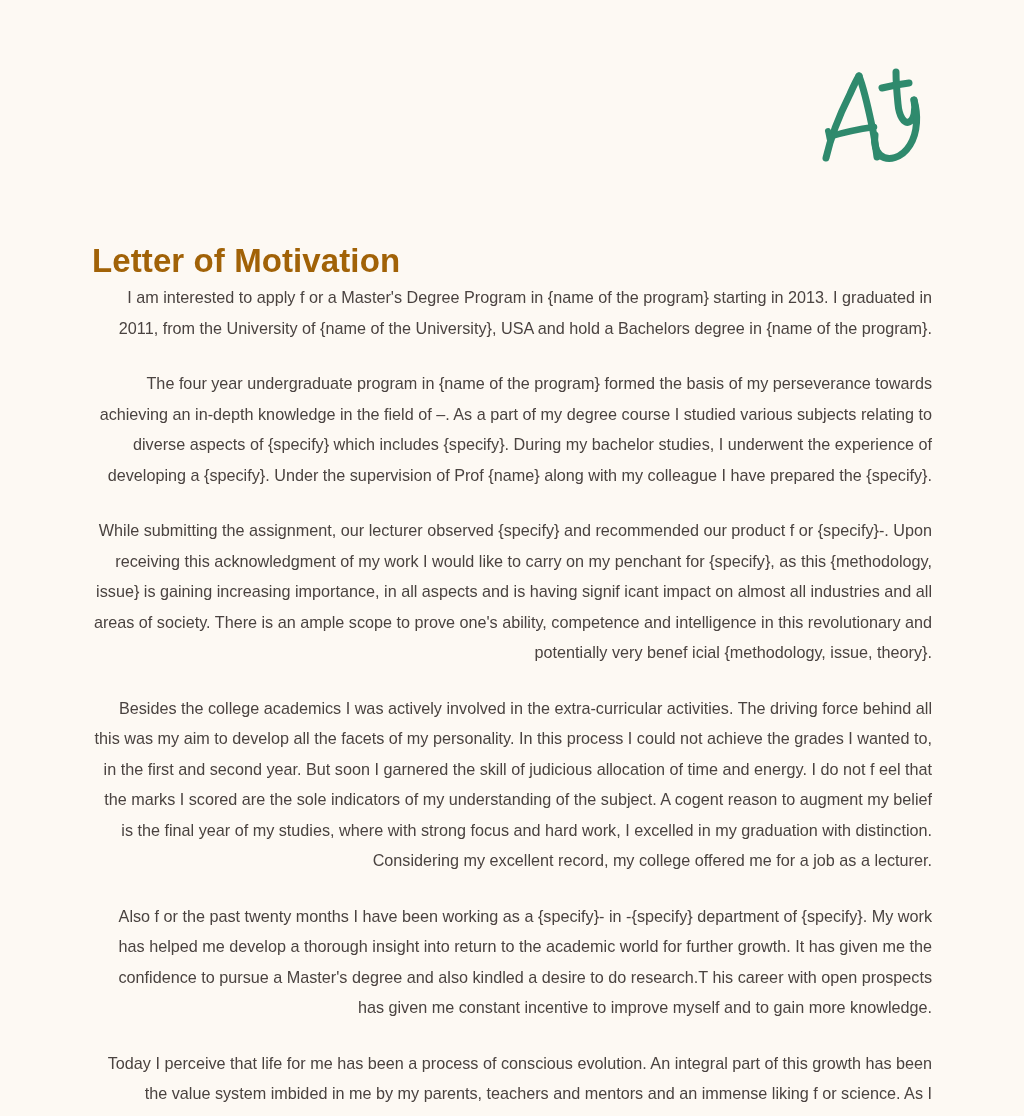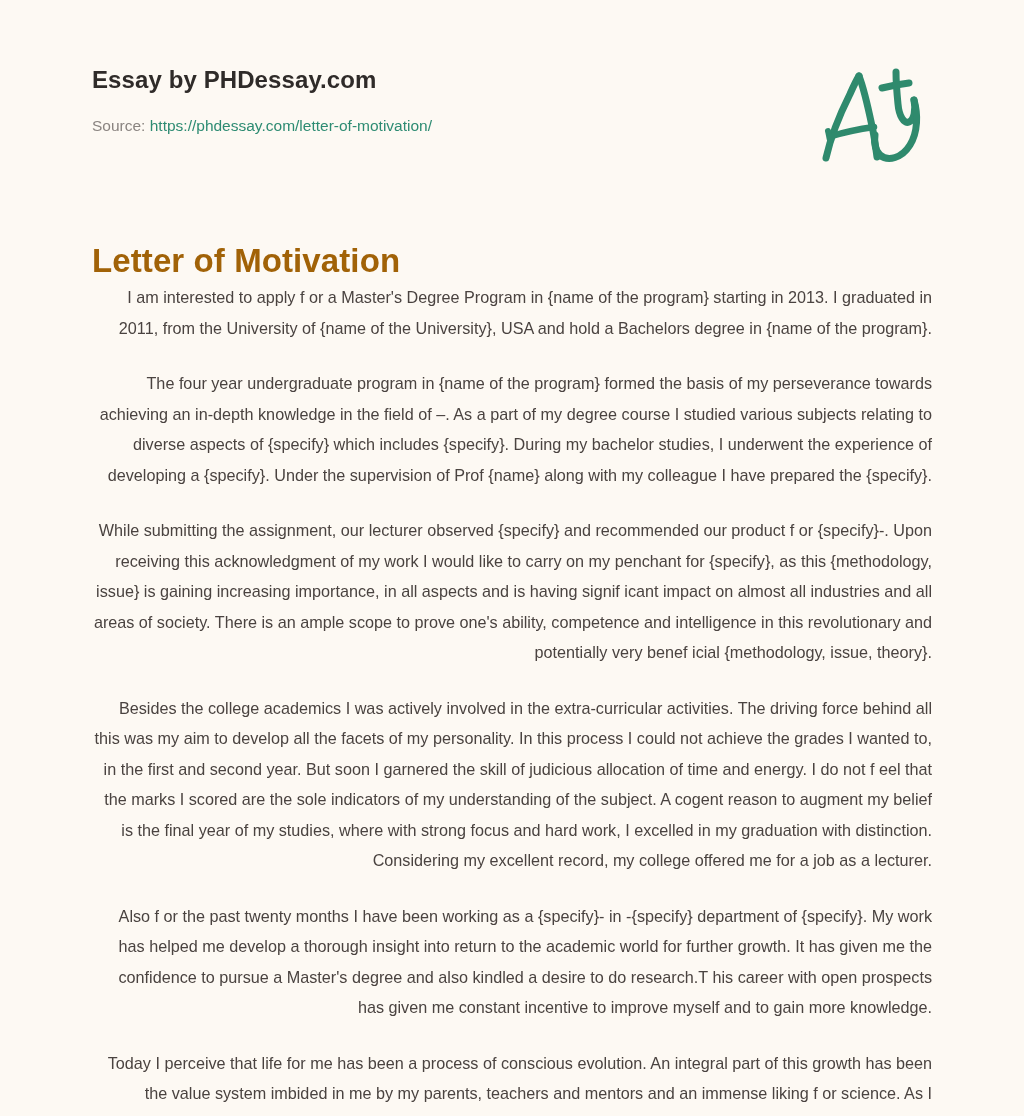--- a/index.html
+++ b/index.html
@@ -94,27 +94,20 @@
   }
   .article p:last-child {
     margin-bottom: 0;
   }
 </style>
 </head>
 <body>
 
 <div class="page">
 
-  <div class="header">
-    <div class="brand-line">Essay by PHDessay.com</div>
-    <div class="source-line">
-      <span class="source-label">Source:</span>
-      <a class="source-url" href="#">https://phdessay.com/letter-of-motivation/</a>
-    </div>
-  </div>
 
   <div class="logo">
     <svg viewBox="0 0 118 108" xmlns="http://www.w3.org/2000/svg" fill="none" stroke="#2f8a6d" stroke-linecap="round" stroke-linejoin="round">
 
       <path d="M14 96 C18 78 28 52 38 32 C42 23 45 17 47 14" stroke-width="7"></path>
 
       <path d="M47 14 C51 24 56 45 60 64 C63 78 64 88 65 95" stroke-width="7"></path>
 
       <path d="M20 74 C33 70 48 67 62 65" stroke-width="6.5"></path>
 

